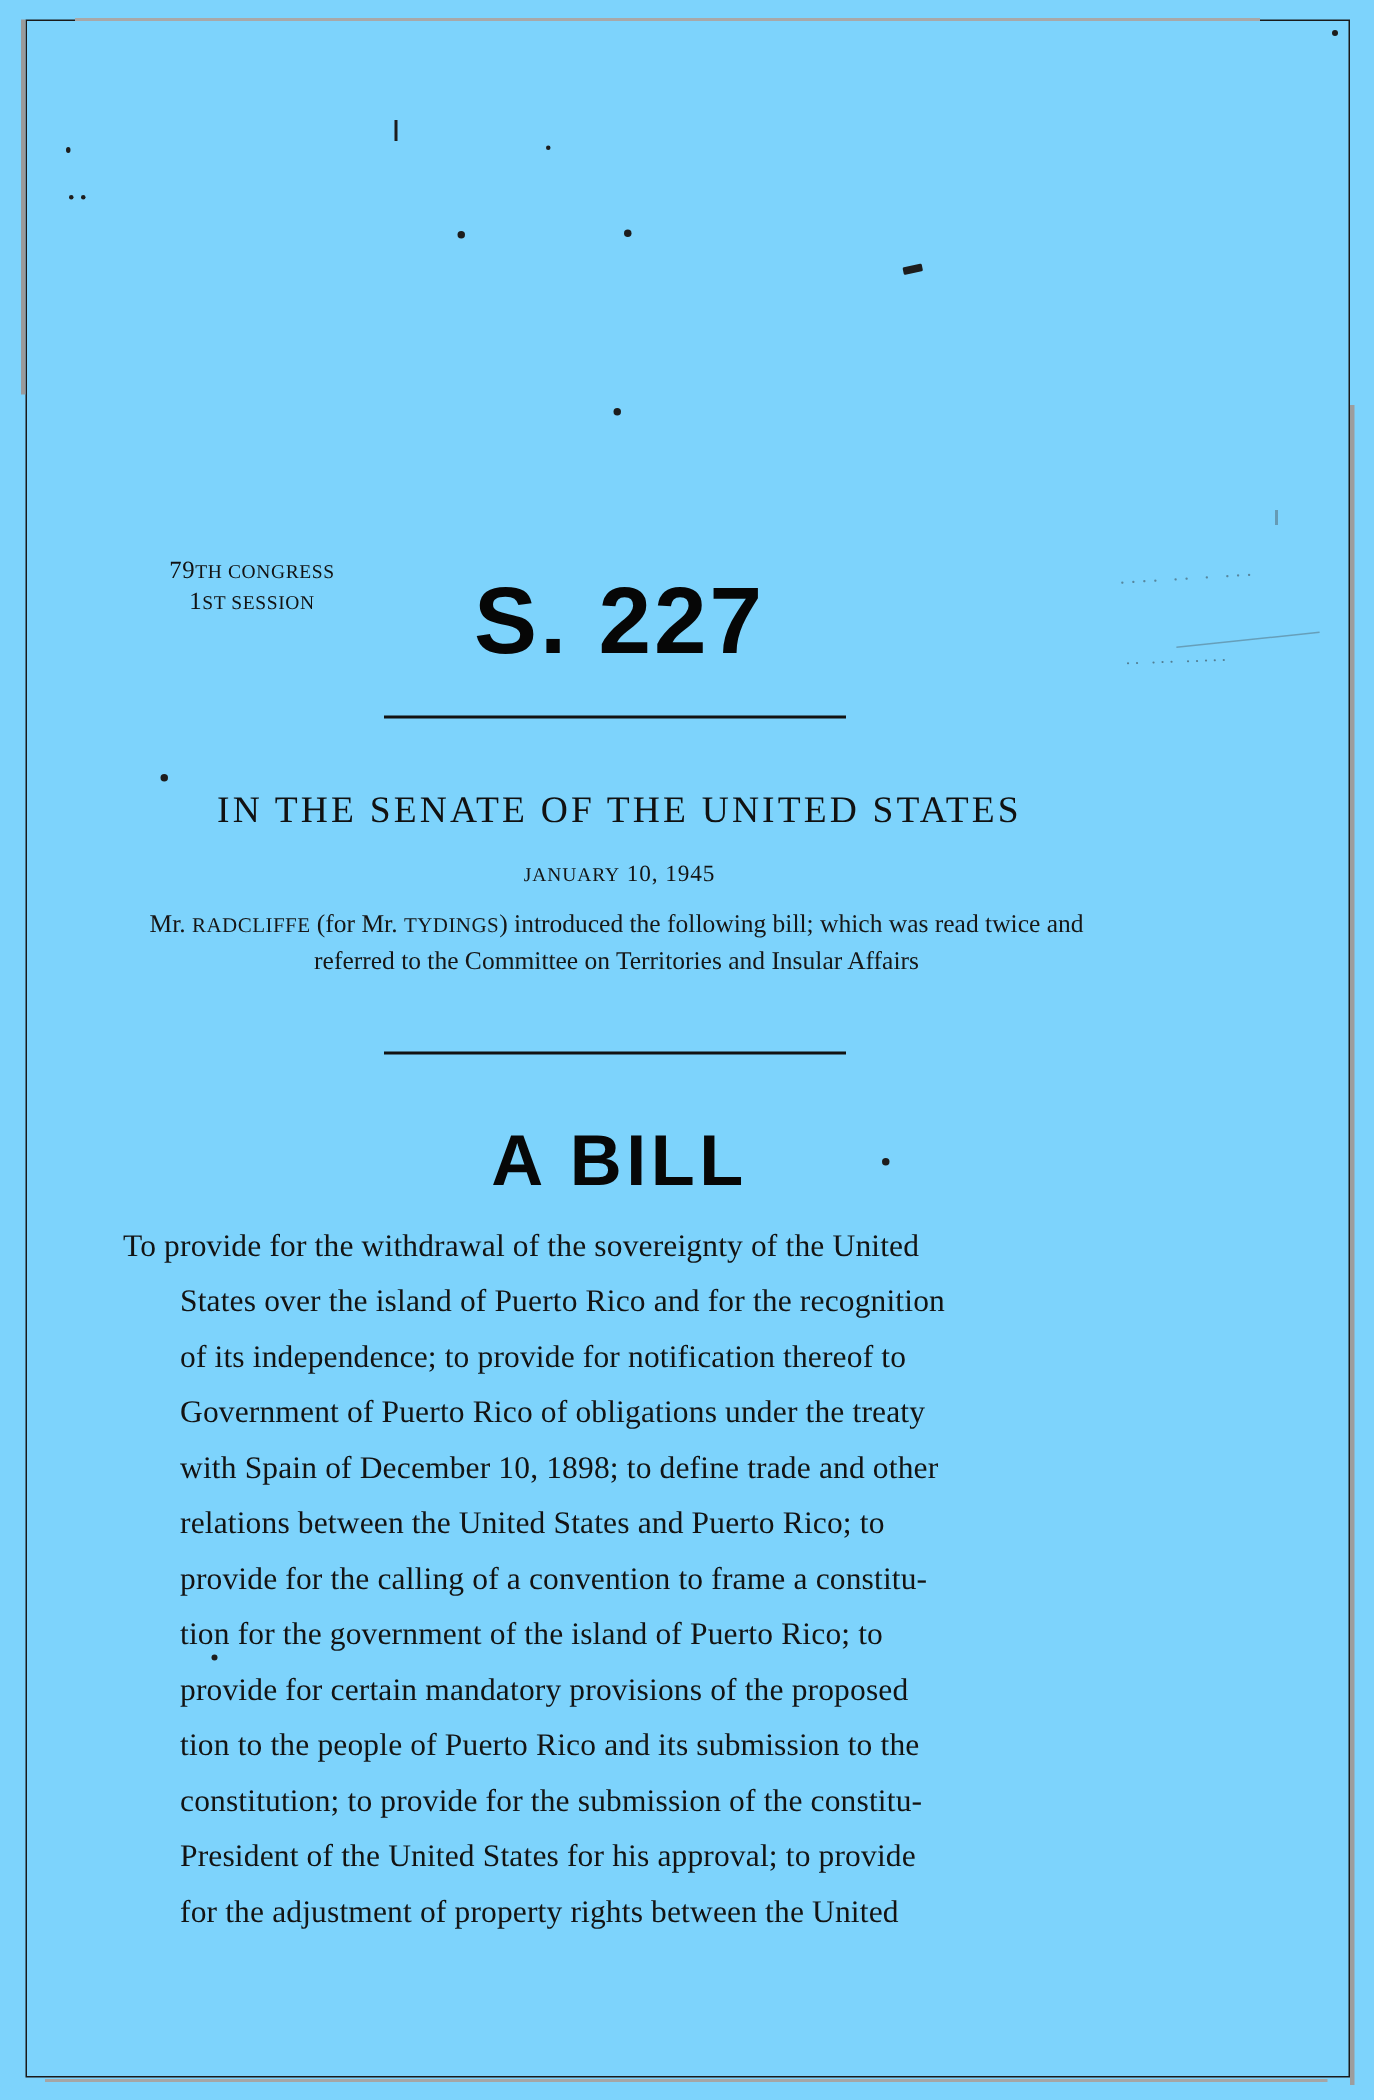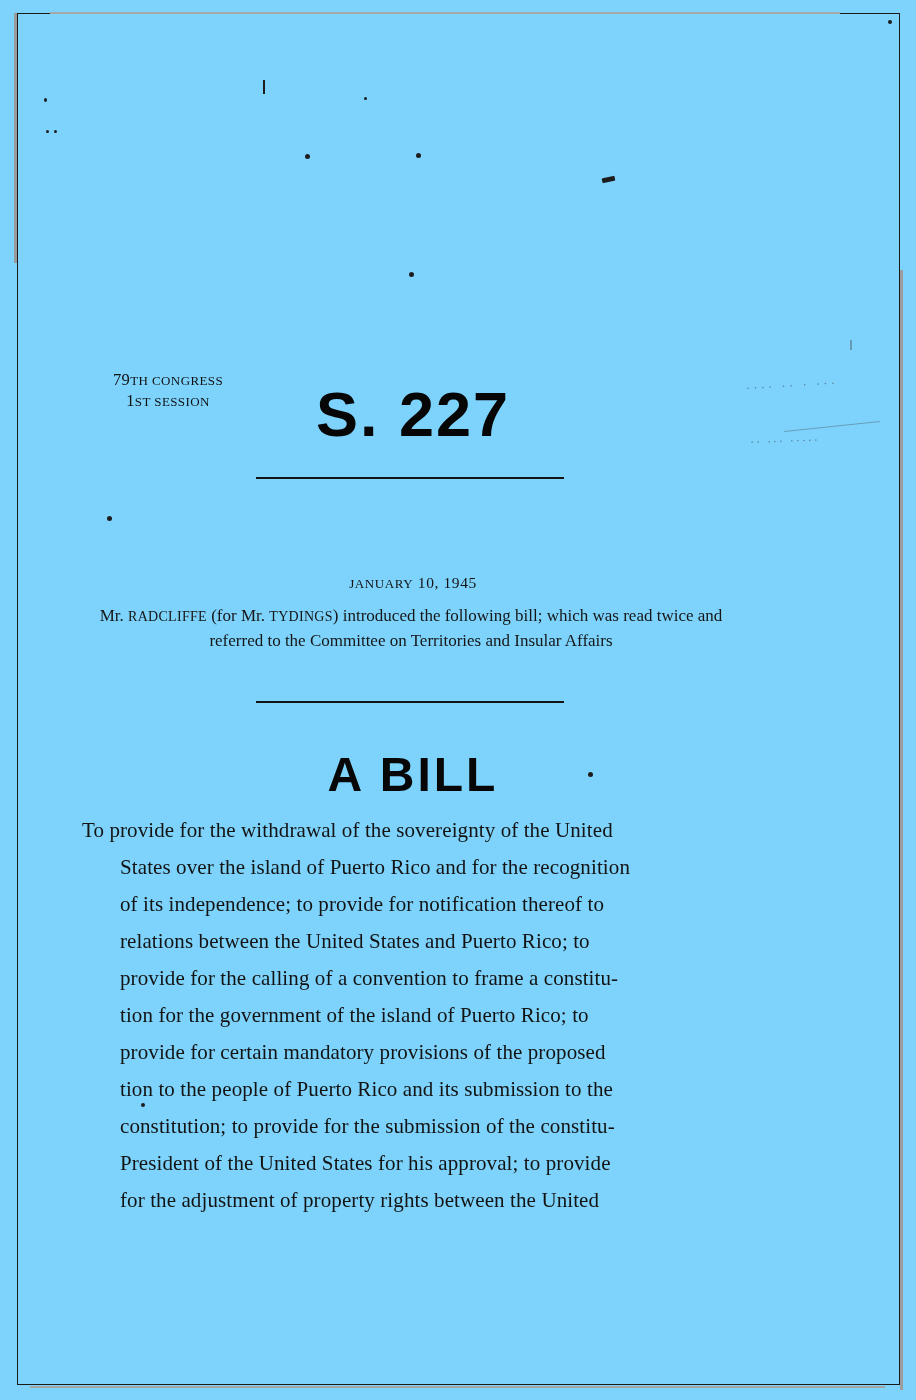--- a/index.html
+++ b/index.html
@@ -291,38 +291,41 @@
 
   <div class="archival-stamp">
     <div class="stamp-tick"></div>
     <div class="stamp-line-1">···· ·· · ···</div>
     <div class="stamp-rule"></div>
     <div class="stamp-line-2">·· ··· ·····</div>
   </div>
 
   <div class="rule rule-top"></div>
 
+  <div class="senate-heading">IN THE SENATE OF THE UNITED STATES</div>
 
   <div class="intro-date">
     <span class="sc">JANUARY</span><span> 10, 1945</span>
   </div>
 
   <div class="intro-text">
     <span>Mr. </span><span class="sc">RADCLIFFE</span><span> (for Mr. </span><span class="sc">TYDINGS</span><span>) introduced the following bill; which was</span>
     <span>read twice and referred to the Committee on Territories and Insular Affairs</span>
   </div>
 
   <div class="rule rule-bottom"></div>
 
   <div class="bill-title">A BILL</div>
 
   <div class="bill-body">
     <div class="bill-line">To provide for the withdrawal of the sovereignty of the United</div>
     <div class="bill-line indented">States over the island of Puerto Rico and for the recognition</div>
     <div class="bill-line indented">of its independence; to provide for notification thereof to</div>
+    <div class="bill-line indented">Government of Puerto Rico of obligations under the treaty</div>
+    <div class="bill-line indented">with Spain of December 10, 1898; to define trade and other</div>
     <div class="bill-line indented">relations between the United States and Puerto Rico; to</div>
     <div class="bill-line indented">provide for the calling of a convention to frame a constitu-</div>
     <div class="bill-line indented">tion for the government of the island of Puerto Rico; to</div>
     <div class="bill-line indented">provide for certain mandatory provisions of the proposed</div>
     <div class="bill-line indented">tion to the people of Puerto Rico and its submission to the</div>
     <div class="bill-line indented">constitution; to provide for the submission of the constitu-</div>
     <div class="bill-line indented">President of the United States for his approval; to provide</div>
     <div class="bill-line indented">for the adjustment of property rights between the United</div>
   </div>
 

